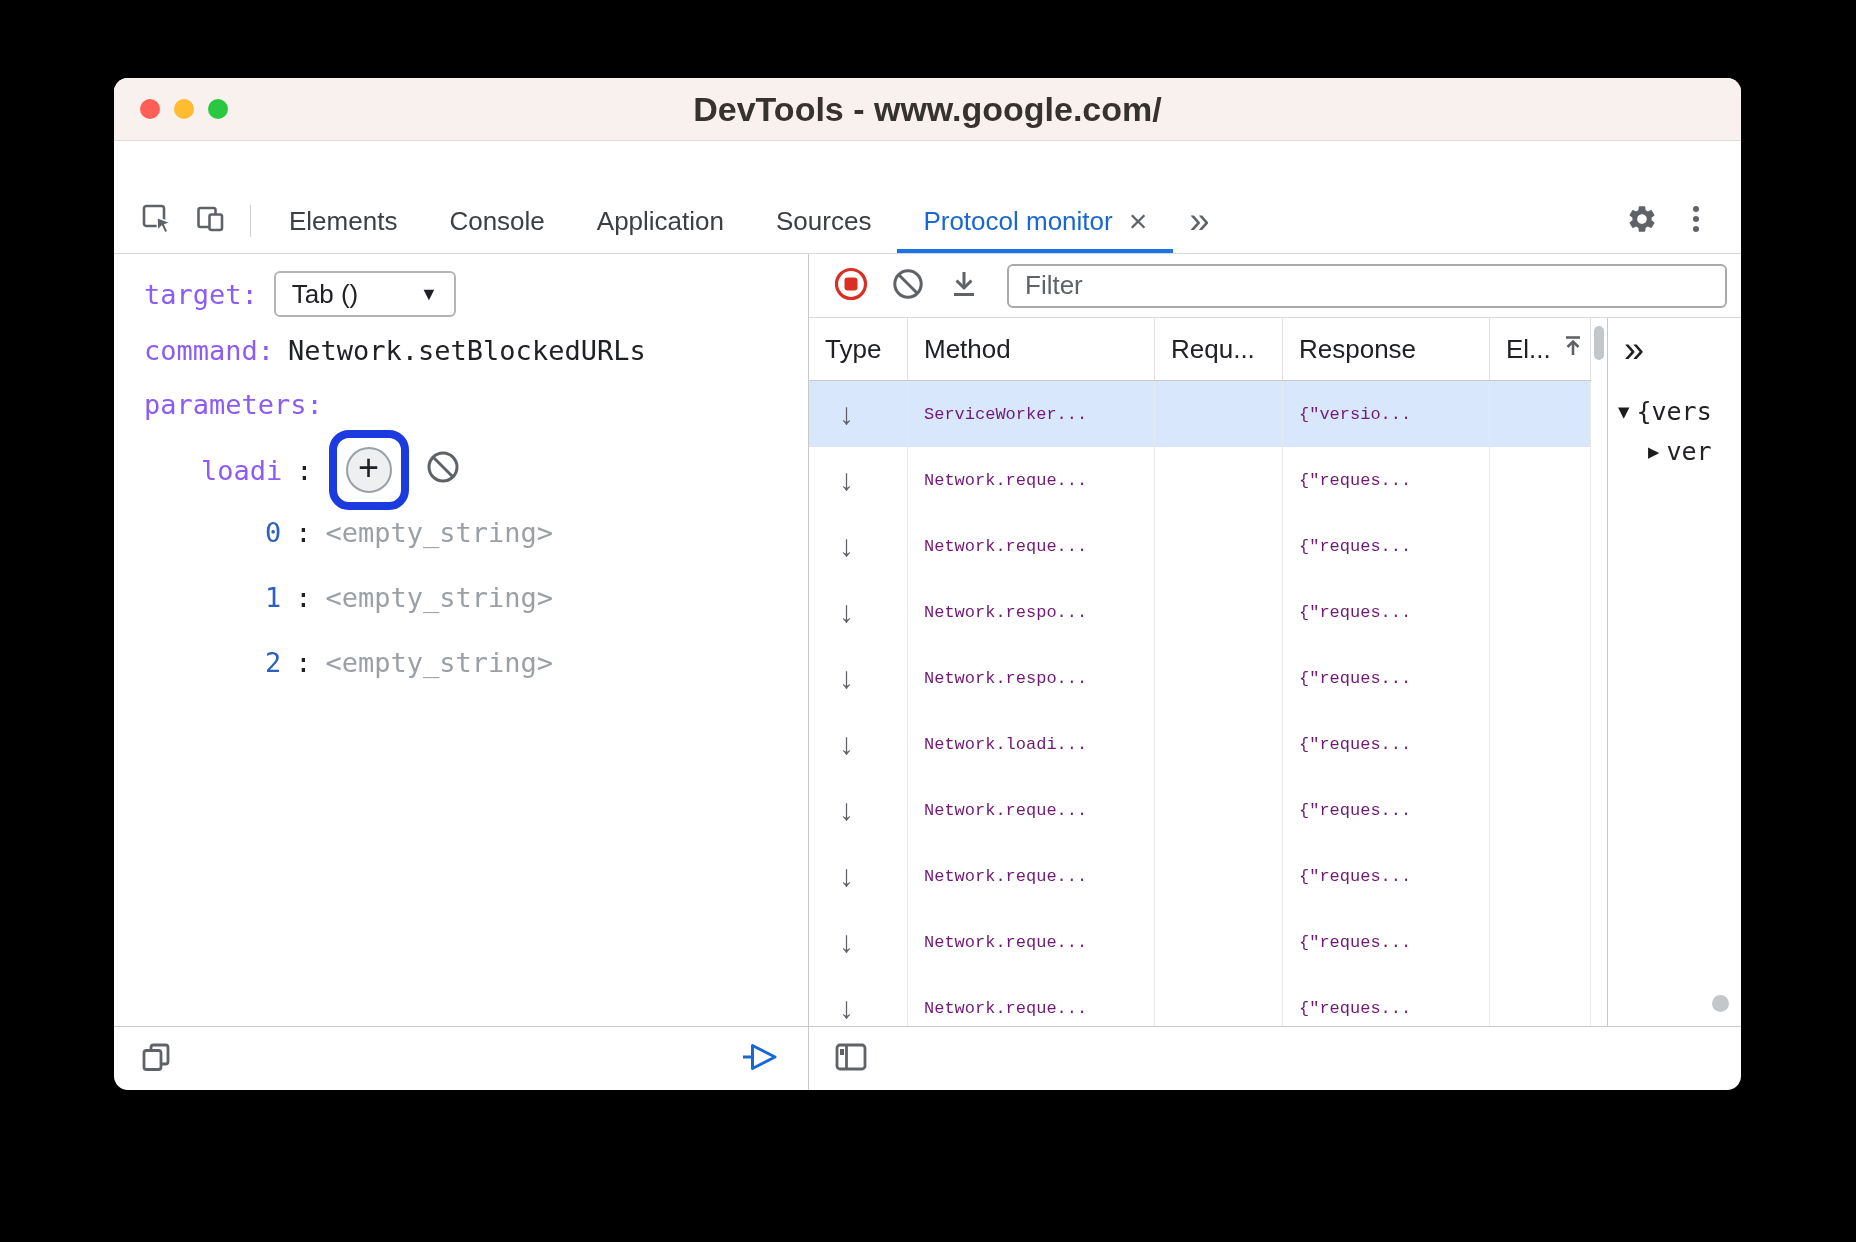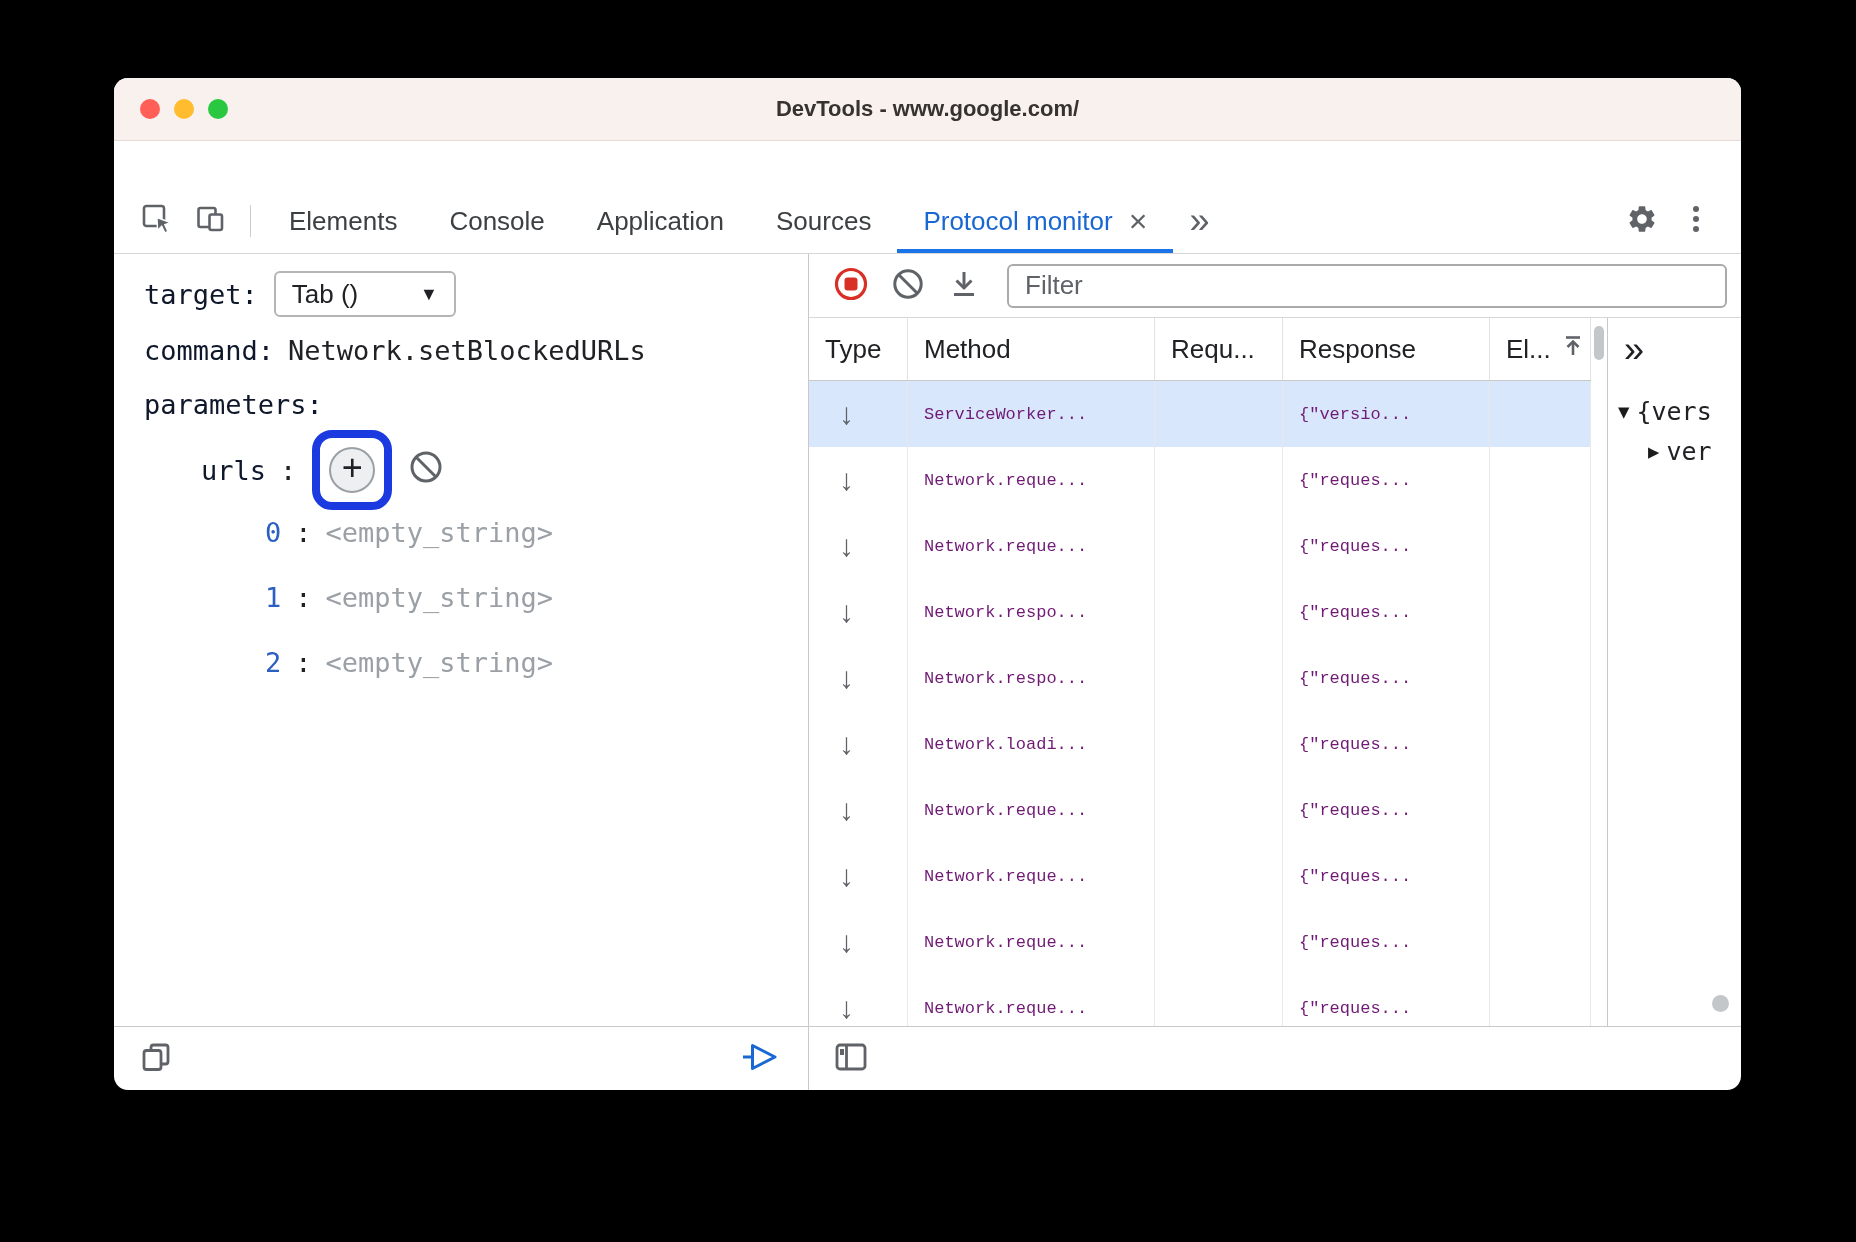--- a/index.html
+++ b/index.html
@@ -15,41 +15,41 @@
   }
 
   
   .titlebar { height: 63px; min-height: 63px; background: #f9f1ee; border-bottom: 1px solid #e4dad6;
     display: flex; align-items: center; justify-content: center; position: relative; }
   .traffic { position: absolute; left: 26px; top: 0; height: 100%; display: flex; align-items: center; gap: 14px; }
   .light { width: 20px; height: 20px; border-radius: 50%; }
   .light.red { background: #ff5f57; }
   .light.yellow { background: #febc2e; }
   .light.green { background: #2ac840; }
-  .win-title { font-size: 22px; font-weight: 700; color: #363230; }
+  .win-title { font-size: 34px; font-weight: 700; color: #363230; }
 
   
   .tabbar { height: 65px; min-height: 65px; border-bottom: 1px solid #d8d8d8;
     display: flex; align-items: stretch; padding: 0 18px 0 16px; margin-top: 48px; }
   .icon-btn { width: 54px; display: flex; align-items: center; justify-content: center; color: #5f6368; }
   .tab-sep { width: 1px; background: #ccc; margin: 16px 12px; }
   .tab { display: flex; align-items: center; gap: 16px; padding: 0 26px; font-size: 26px; color: #3c4043; white-space: nowrap; }
   .tab.active { color: #1967d2; box-shadow: inset 0 -4px 0 0 #1a73e8; }
   .tab-close { font-size: 32px; color: #5f6368; line-height: 1; }
   .more-tabs { display: flex; align-items: center; padding: 0 16px; font-size: 36px; color: #5f6368; }
   .tab-spacer { flex: 1; }
 
   
   .main { flex: 1; display: flex; min-height: 0; }
 
   
   .editor { width: 695px; min-width: 695px; border-right: 1px solid #c9c9c9; display: flex; flex-direction: column; }
   .editor-body { flex: 1; padding: 16px 16px 0 30px; font-family: "DejaVu Sans Mono", monospace; font-size: 27px; color: #202124; overflow: hidden; }
   .e-row { display: flex; align-items: center; }
-  .key { color: #0f172a; }
+  .key { color: #8b5cf6; }
   .r-target { height: 48px; }
   .dropdown { margin-left: 16px; height: 46px; min-width: 182px; border: 2px solid #b5b5b5; border-radius: 6px;
     display: inline-flex; align-items: center; justify-content: space-between; padding: 0 16px;
     font-family: "Liberation Sans", sans-serif; font-size: 26px; color: #202124; background: #fff; }
   .dd-caret { font-size: 18px; margin-left: 24px; color: #202124; }
   .r-command { margin-top: 14px; height: 36px; }
   .value { margin-left: 14px; }
   .r-params { margin-top: 18px; height: 36px; text-align: center; }
   .r-urls { margin-top: 6px; margin-left: 57px; height: 84px; }
   .urls-colon { margin-left: 14px; }
@@ -187,21 +187,21 @@
           <div class="e-row r-command">
             <span class="key">command:</span>
             <span class="value">Network.setBlockedURLs</span>
           </div>
 
           <div class="e-row r-params">
             <span class="key">parameters:</span>
           </div>
 
           <div class="e-row r-urls">
-            <span class="key">urls</span>
+            <span class="key">loadi</span>
             <span class="urls-colon">:</span>
             <span class="plus-annotation">
               <span class="plus-btn">
                 <span>+</span>
               </span>
             </span>
             <span class="block-btn">
               <span>
                 <svg width="36" height="36" viewBox="0 0 36 36">
                   <circle cx="18" cy="18" r="14" fill="none" stroke="#5f6368" stroke-width="3"></circle>

